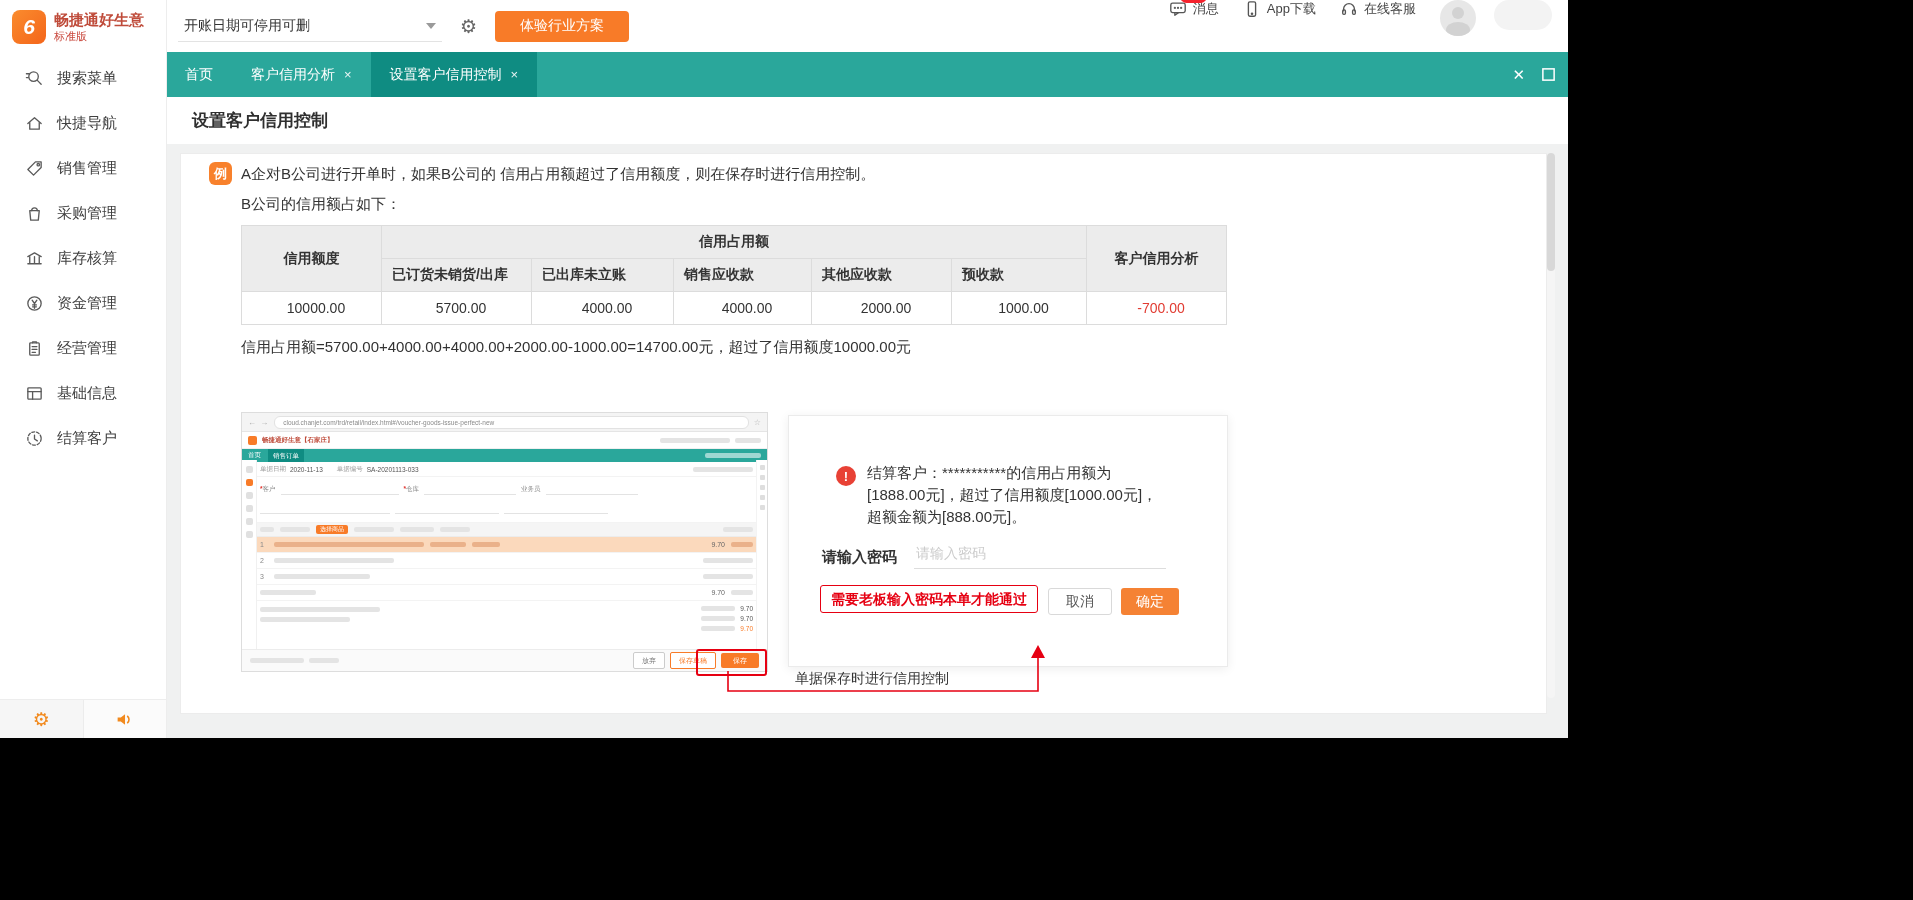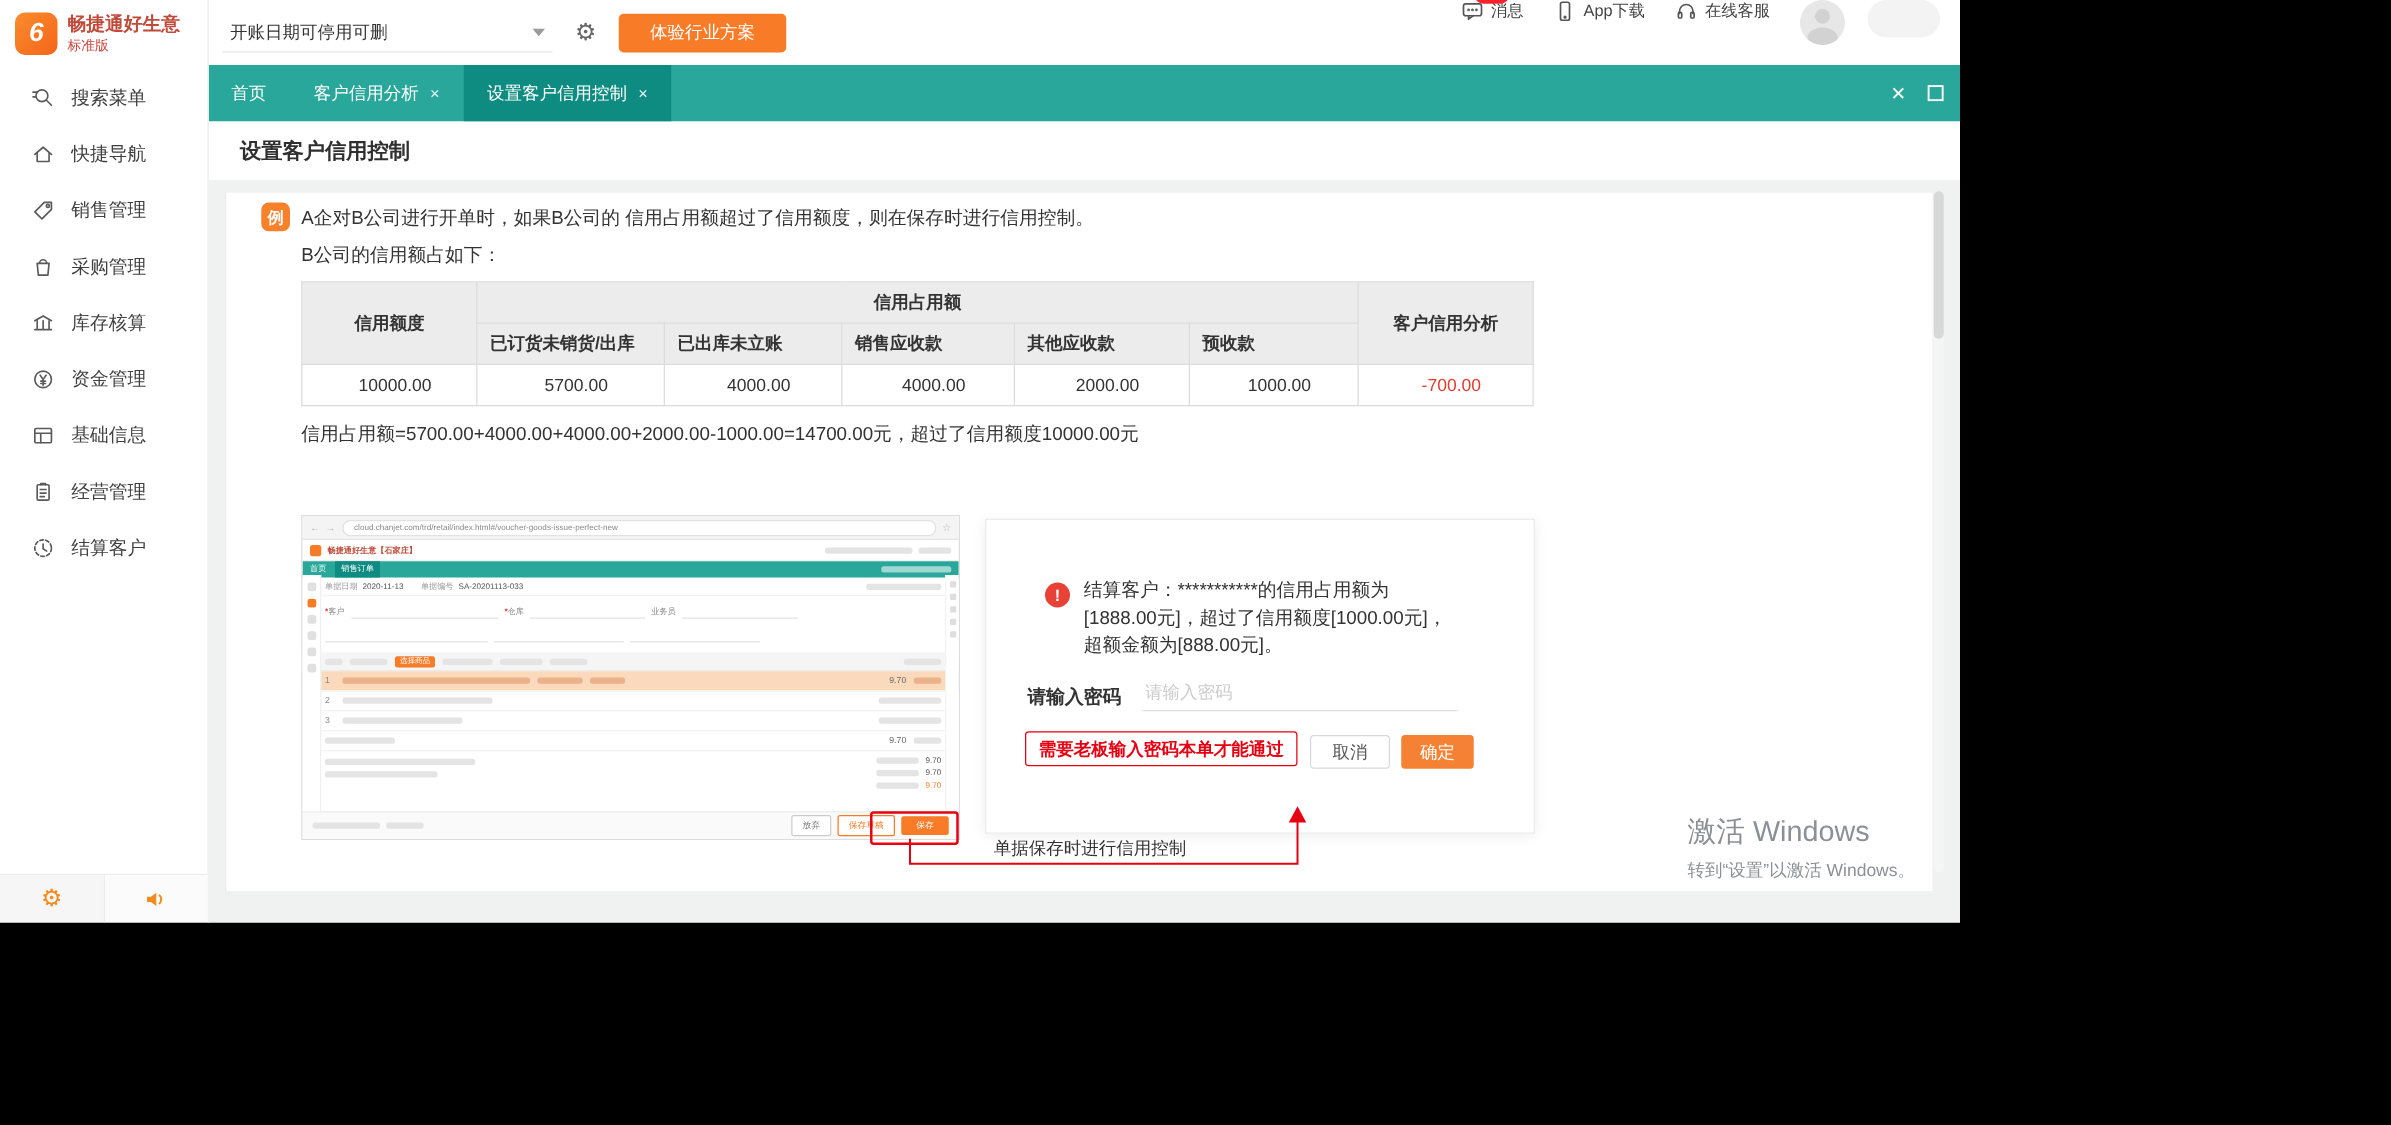--- a/index.html
+++ b/index.html
@@ -200,32 +200,32 @@
         </div>
         <div class="menu-item">
           <svg viewBox="0 0 20 20">
               <circle cx="10" cy="10" r="7"></circle>
               <path d="M7.5 6.5l2.5 3.5 2.5-3.5M10 10v5M8 11.5h4M8 13.5h4"></path>
             </svg>
           <span>资金管理</span>
         </div>
         <div class="menu-item">
           <svg viewBox="0 0 20 20">
-              <rect x="3" y="4" width="14" height="12" rx="1"></rect>
-              <path d="M3 8h14M8 8v8"></path>
-            </svg>
-          <span>基础信息</span>
-        </div>
-        <div class="menu-item">
-          <svg viewBox="0 0 20 20">
               <rect x="5" y="4" width="10" height="13" rx="1"></rect>
               <path d="M8 4V3h4v1"></path>
               <path d="M7.5 8h5M7.5 11h5M7.5 14h3.5"></path>
             </svg>
           <span>经营管理</span>
+        </div>
+        <div class="menu-item">
+          <svg viewBox="0 0 20 20">
+              <rect x="3" y="4" width="14" height="12" rx="1"></rect>
+              <path d="M3 8h14M8 8v8"></path>
+            </svg>
+          <span>基础信息</span>
         </div>
         <div class="menu-item">
           <svg viewBox="0 0 20 20">
               <circle cx="10" cy="10" r="7" stroke-dasharray="3 2"></circle>
               <path d="M10 6.5v4l3 2"></path>
             </svg>
           <span>结算客户</span>
         </div>
       </nav>
       <div class="side-foot">
@@ -484,24 +484,20 @@
           </div>
 
           <div class="caption">单据保存时进行信用控制</div>
           <div class="redbox"></div>
         </div>
 
         <div class="vscroll">
           <div class="vthumb"></div>
         </div>
 
-        <div class="watermark">
-          <div class="wm1">激活 Windows</div>
-          <div class="wm2">转到“设置”以激活 Windows。</div>
-        </div>
       </div>
     </main>
 
     <svg class="anno" width="1568" height="738" viewBox="0 0 1568 738">
       <polyline points="728,671 728,691 1038,691 1038,657" stroke="#e60012" stroke-width="1.6" fill="none"></polyline>
       <polygon points="1031,658 1038,645 1045,658" fill="#e60012"></polygon>
     </svg>
 
   </div>
 </div>

